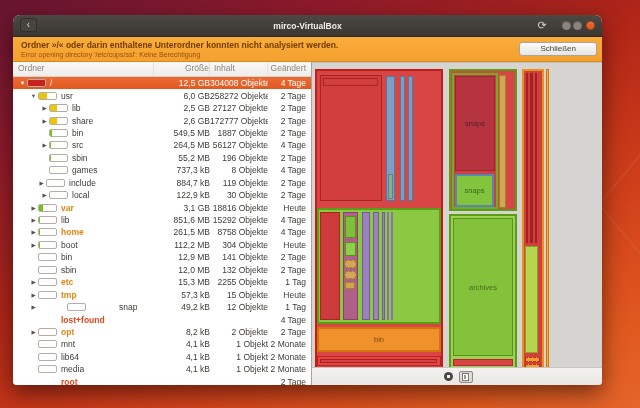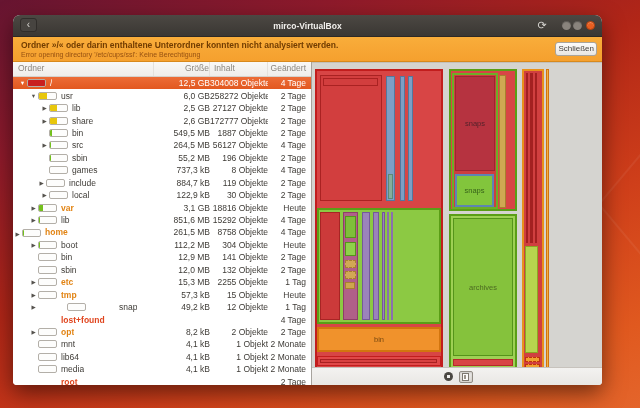--- a/index.html
+++ b/index.html
@@ -27,21 +27,21 @@
   .wm-min{right:31px;background:#8a847d;box-shadow:inset 0 1px 1px rgba(0,0,0,.35);}
   .wm-max{right:20px;background:#8a847d;box-shadow:inset 0 1px 1px rgba(0,0,0,.35);}
   .wm-close{right:7px;background:#e85e20;border:1px solid #b4430f;box-sizing:border-box;
     box-shadow:inset 0 1px 1px rgba(255,255,255,.3);}
 
   
   .infobar{height:24px;flex:0 0 24px;background:linear-gradient(#f9ad3a,#f5a02e);
     border-bottom:1px solid #d8891c;position:relative;color:#713c00;}
   .infobar .msg{position:absolute;left:8px;top:3px;font-size:8.5px;font-weight:bold;white-space:nowrap;}
   .infobar .detail{position:absolute;left:8px;top:14px;font-size:7px;color:rgba(122,56,8,.78);white-space:nowrap;}
-  .infobar .close-btn{position:absolute;right:5px;top:5px;height:14px;padding:0 2px;
+  .infobar .close-btn{position:absolute;right:5px;top:5px;height:14px;padding:0 20px;
     background:linear-gradient(#fcfbfa,#e9e6e2);border:1px solid #a9a49c;border-radius:3px;
     font-size:8px;color:#46423d;line-height:12px;box-sizing:border-box;}
 
   .content{flex:1;display:flex;min-height:0;}
 
   
   .tree-panel{width:298px;flex:0 0 298px;background:#fff;display:flex;flex-direction:column;min-height:0;}
   .thead{height:14px;flex:0 0 14px;background:linear-gradient(#f9f8f6,#efedea);
     border-bottom:1px solid #d5d2cc;display:flex;color:#8b867e;font-size:8.5px;}
   .thead .hc{line-height:13px;white-space:nowrap;overflow:hidden;box-sizing:border-box;border-right:1px solid #e4e1dc;}
@@ -251,21 +251,21 @@
                 <span class="chip">
                   <span class="chip-fill" style="width: 7%; background: rgb(115, 192, 28);"></span>
                 </span>
                 <span class="folder-label">lib</span>
               </div>
               <div class="cell c-size">851,6 MB</div>
               <div class="cell c-count">15292 Objekte</div>
               <div class="cell c-date">4 Tage</div>
             </div>
             <div class="row">
-              <div class="cell c-name" style=" align-items: flex-end;">
+              <div class="cell c-name" style="padding-left: 16px;">
                 <span class="expander">▶</span>
                 <span class="chip">
                   <span class="chip-fill" style="width: 2%; background: rgb(115, 192, 28);"></span>
                 </span>
                 <span class="folder-label" style="color: rgb(226, 132, 20); font-weight: bold;">home</span>
               </div>
               <div class="cell c-size">261,5 MB</div>
               <div class="cell c-count">8758 Objekte</div>
               <div class="cell c-date">4 Tage</div>
             </div>

